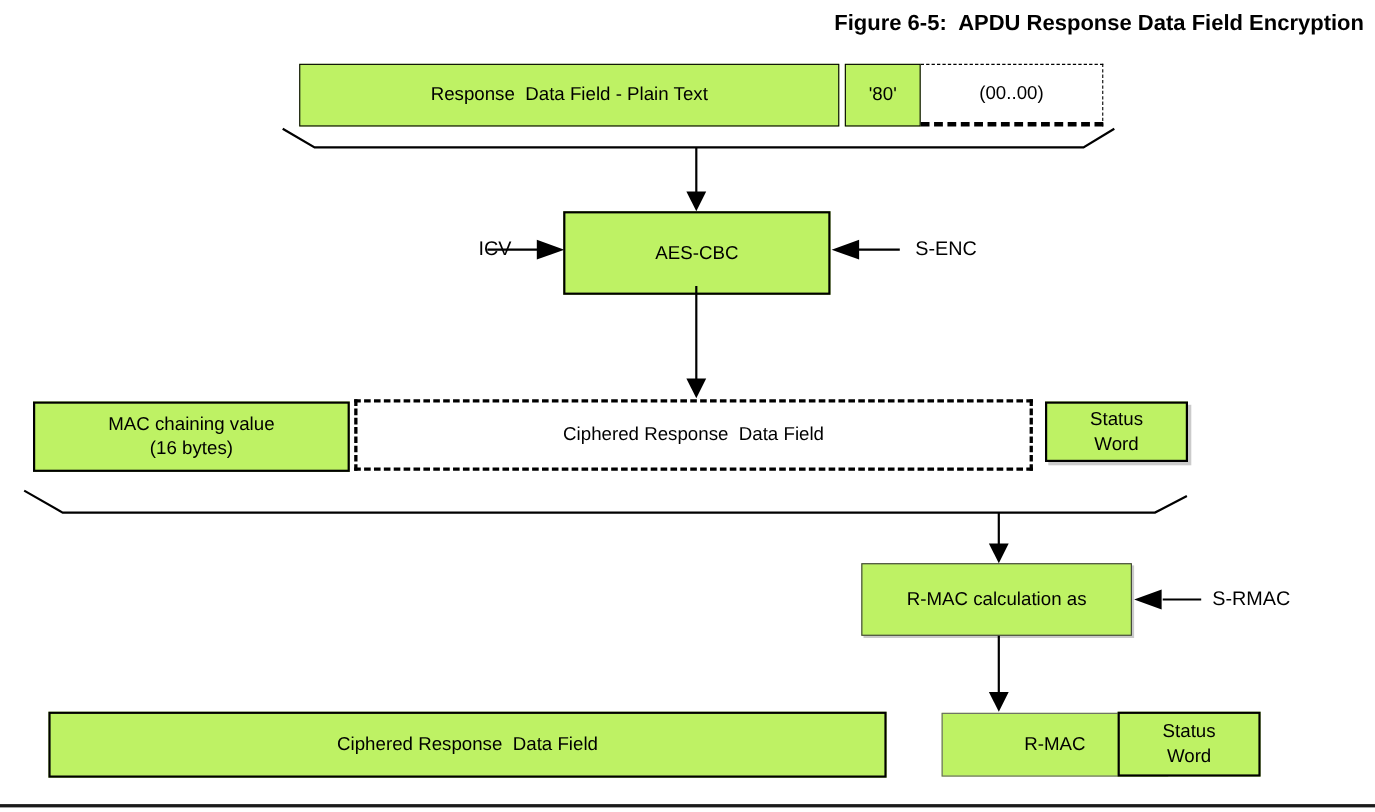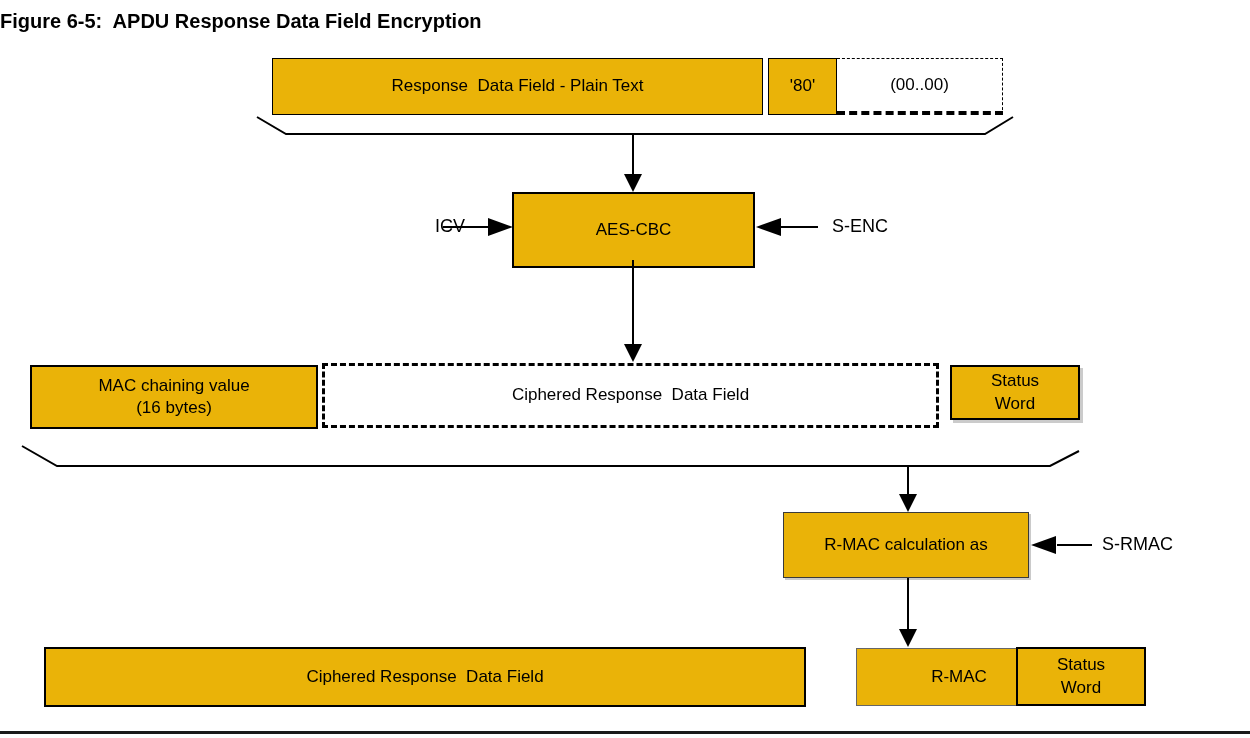--- a/index.html
+++ b/index.html
@@ -4,25 +4,25 @@
 <style>
   html,body { margin:0; padding:0; background:#ffffff; }
   .canvas {
     position:relative; width:1250px; height:738px;
     background:#ffffff; color:#000;
     font-family:"Liberation Sans", sans-serif;
     overflow:hidden;
   }
   .title {
     position:absolute; left:0; top:10px; width:1240px;
-    text-align:left; font-size:20px; font-weight:bold;
+    text-align:right; font-size:20px; font-weight:bold;
     white-space:pre;
   }
   .box {
-    position:absolute; box-sizing:border-box; background:#eab308;
+    position:absolute; box-sizing:border-box; background:#bef264;
     display:flex; flex-direction:column; align-items:center; justify-content:center;
     text-align:center; font-size:17px; line-height:1.3;
   }
   .box span { white-space:pre; }
   .side-label { position:absolute; font-size:18px; white-space:pre; }
 
   #box-plain      { left:272px; top:58px;  width:491px; height:57px; border:1.5px solid #000; }
   #box-80         { left:768px; top:58px;  width:69px;  height:57px; border:1.5px solid #000; }
   #box-zeros      { left:837px; top:58px;  width:166px; height:57px;
                     border-top:1.5px dashed #000; border-right:1.5px dashed #000;

